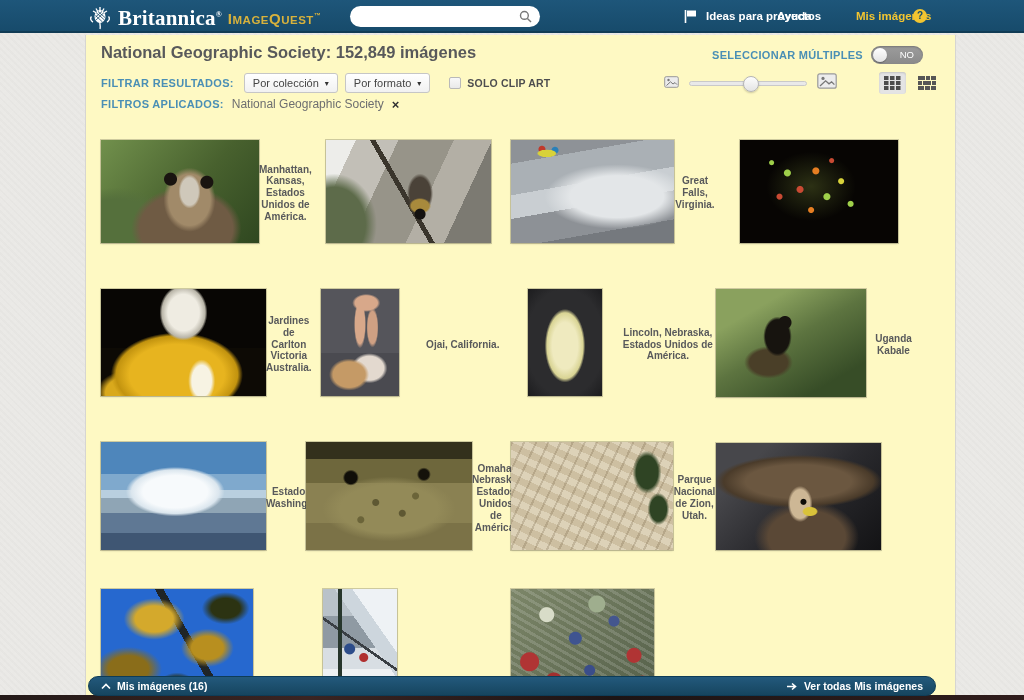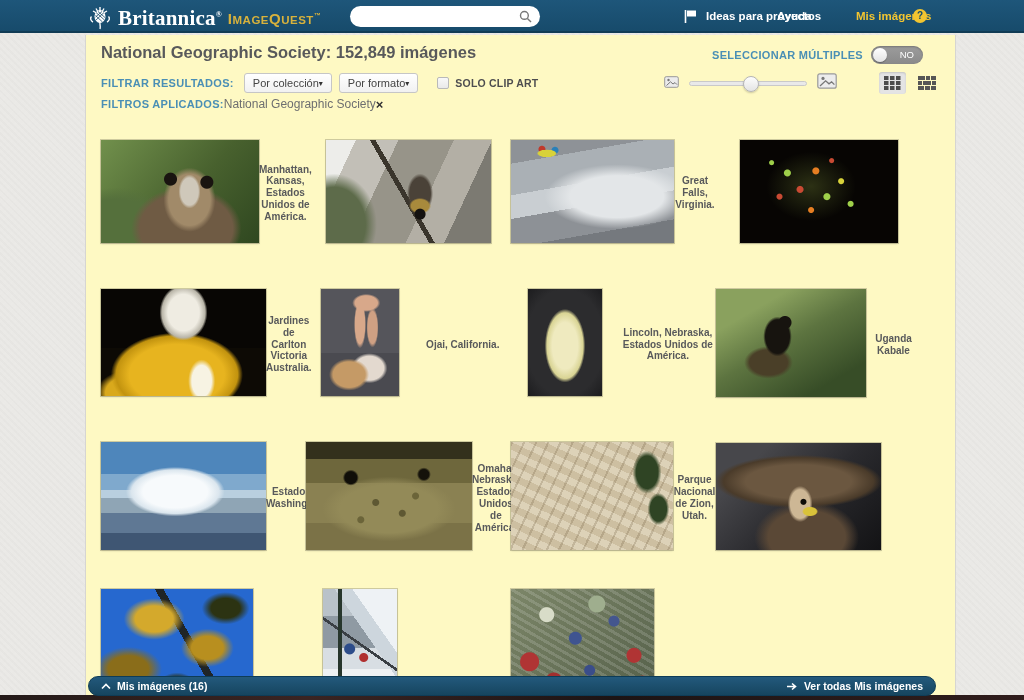--- a/index.html
+++ b/index.html
@@ -47,40 +47,40 @@
   .toggle { width:52px; height:18px; border-radius:9px;
     background:linear-gradient(180deg,#9c9c9c,#8a8a8a);
     box-shadow:inset 0 1px 2px rgba(0,0,0,.25); position:relative; cursor:pointer; }
   .toggle .knob { position:absolute; left:2px; top:2px; width:14px; height:14px; border-radius:50%;
     background:linear-gradient(180deg,#ffffff,#e3e3e3); box-shadow:0 1px 1px rgba(0,0,0,.3); }
   .toggle .state { position:absolute; right:9px; top:3px; color:#fff; font-size:9.5px; font-weight:400;margin-left:12px; }
 
   .filter-row { position:absolute; left:15px; right:15px; top:37px; height:22px;
     display:flex; align-items:center; }
   .filter-label { color:#4a8fb5; font-size:11px; font-weight:700; letter-spacing:.3px; margin-right:10px; }
-  .dropdown { height:20px; padding:0 8px; margin-right:7px; display:flex; align-items:center; 
+  .dropdown { height:20px; padding:0 8px; margin-right:7px; display:flex; align-items:center; gap:6px;
     background:linear-gradient(180deg,#ffffff,#f1f1f1); border:1px solid #c6c6c6; border-radius:3px;
     font-size:11px; color:#444; cursor:pointer; white-space:nowrap; }
   .caret { font-family:"DejaVu Sans", sans-serif; font-size:8px; color:#333; }
   .checkbox { width:12px; height:12px; border:1px solid #b9b9b9; border-radius:2px;
     background:linear-gradient(180deg,#f8f8f8,#e9e9e9); margin:0 6px 0 12px; cursor:pointer; }
   .clipart-label { font-size:10.5px; font-weight:700; color:#4d4d4f; letter-spacing:.2px; }
 
   .size-controls { margin-left:auto; display:flex; align-items:center; gap:10px; }
   .slider-track { width:118px; height:5px; border-radius:3px; background:#e9e9e9;
     border:1px solid #c9c9c9; position:relative; }
   .slider-handle { position:absolute; left:46%; top:-6px; width:16px; height:16px; border-radius:50%;
     background:linear-gradient(180deg,#fdfdfd,#e4e4e4); border:1px solid #b5b5b5;
     box-shadow:0 1px 2px rgba(0,0,0,.2); cursor:pointer; }
   .view-toggles { display:flex; gap:7px; margin-left:32px; }
   .view-btn { width:27px; height:22px; display:flex; align-items:center; justify-content:center;
     border-radius:3px; cursor:pointer; }
   .view-btn.active { background:#e4e4e4; box-shadow:inset 0 1px 2px rgba(0,0,0,.15); }
 
-  .applied-row { position:absolute; left:15px; top:62px; display:flex; align-items:center; }
+  .applied-row { position:absolute; left:15px; top:62px; display:flex; align-items:center; gap:8px; }
   .applied-label { color:#4a8fb5; font-size:11px; font-weight:700; letter-spacing:.3px; }
   .chip-text { color:#6d6e70; font-size:12px; }
   .chip-remove { color:#2f2f31; font-size:13px; font-weight:700; cursor:pointer; line-height:1; }
 
   
   .grid { position:absolute; left:15px; top:82px; width:820px;
     display:grid; grid-template-columns:repeat(4,205px); grid-template-rows:148px 155px 152px 140px; }
   .cell { display:flex; flex-direction:row; align-items:center; cursor:pointer; }
   .imgwrap { display:flex; align-items:flex-start; justify-content:center; width:100%; }
   .r1 .imgwrap { height:103px; } .r2 .imgwrap { height:107px; }

